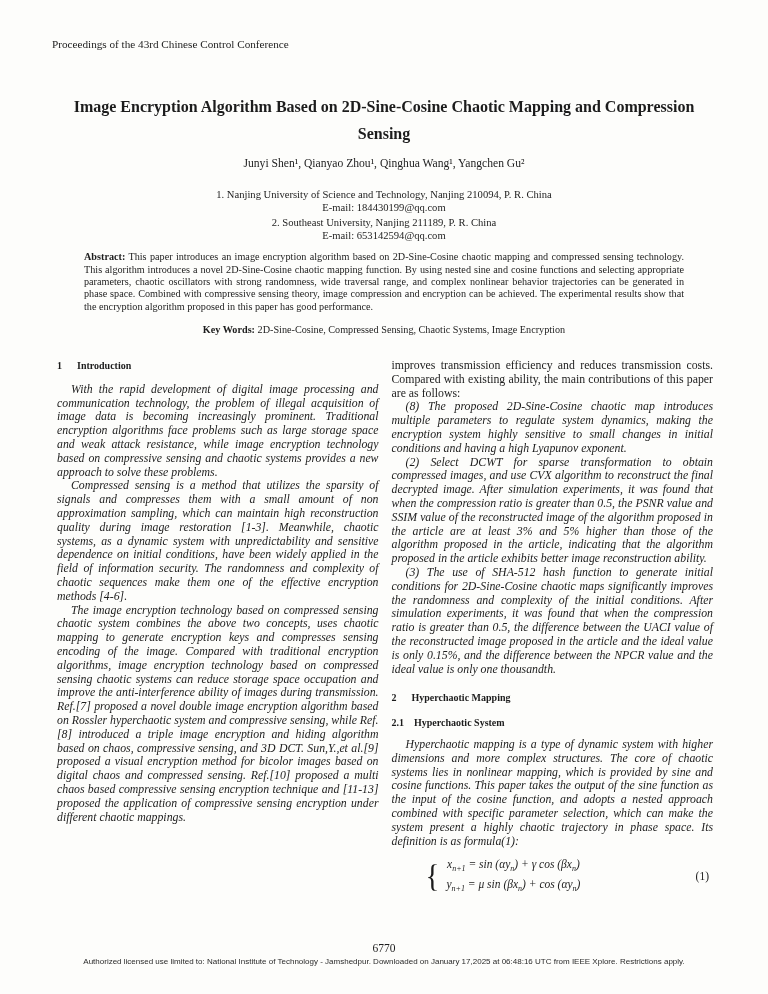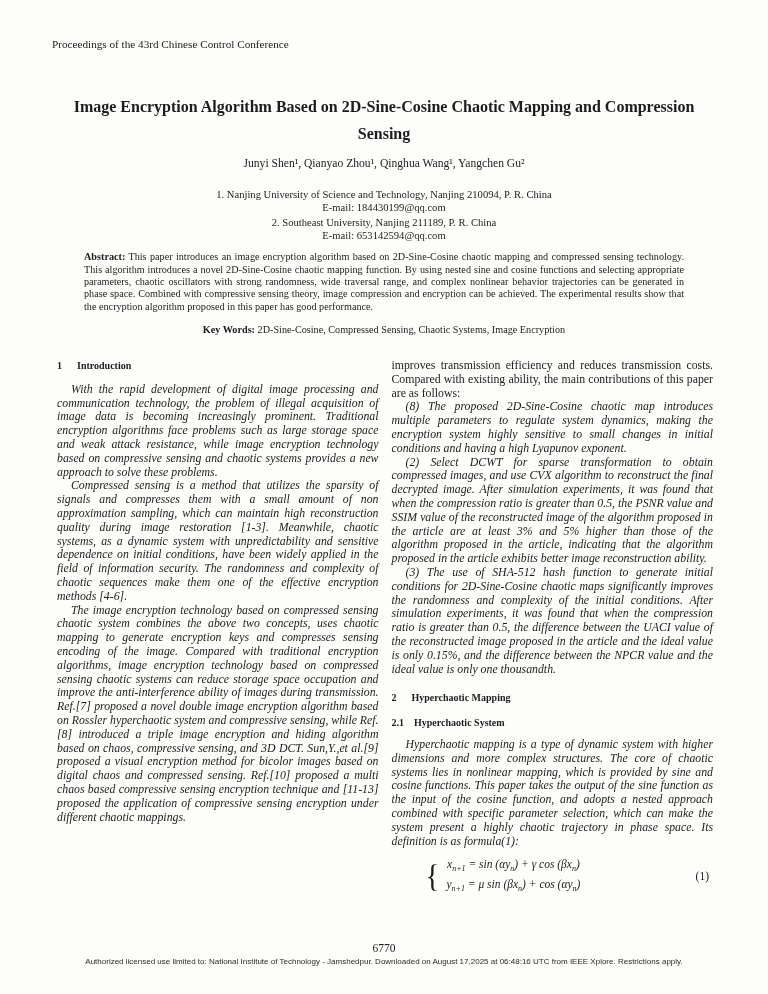--- a/index.html
+++ b/index.html
@@ -181,15 +181,15 @@
           <div class="eq-line"><span>x</span><sub>n+1</sub><span> = sin (αy</span><sub>n</sub><span>) + γ cos (βx</span><sub>n</sub><span>)</span></div>
           <div class="eq-line"><span>y</span><sub>n+1</sub><span> = μ sin (βx</span><sub>n</sub><span>) + cos (αy</span><sub>n</sub><span>)</span></div>
         </div>
         <span class="eq-number">(1)</span>
       </div>
     </div>
 
   </div>
 
   <div class="page-number">6770</div>
-  <div class="license-line">Authorized licensed use limited to: National Institute of Technology - Jamshedpur. Downloaded on August 17,2025 at 06:48:16 UTC from IEEE Xplore.  Restrictions apply.</div>
+  <div class="license-line">Authorized licensed use limited to: National Institute of Technology - Jamshedpur. Downloaded on January 17,2025 at 06:48:16 UTC from IEEE Xplore.  Restrictions apply.</div>
 
 </div>
 
 </body></html>

